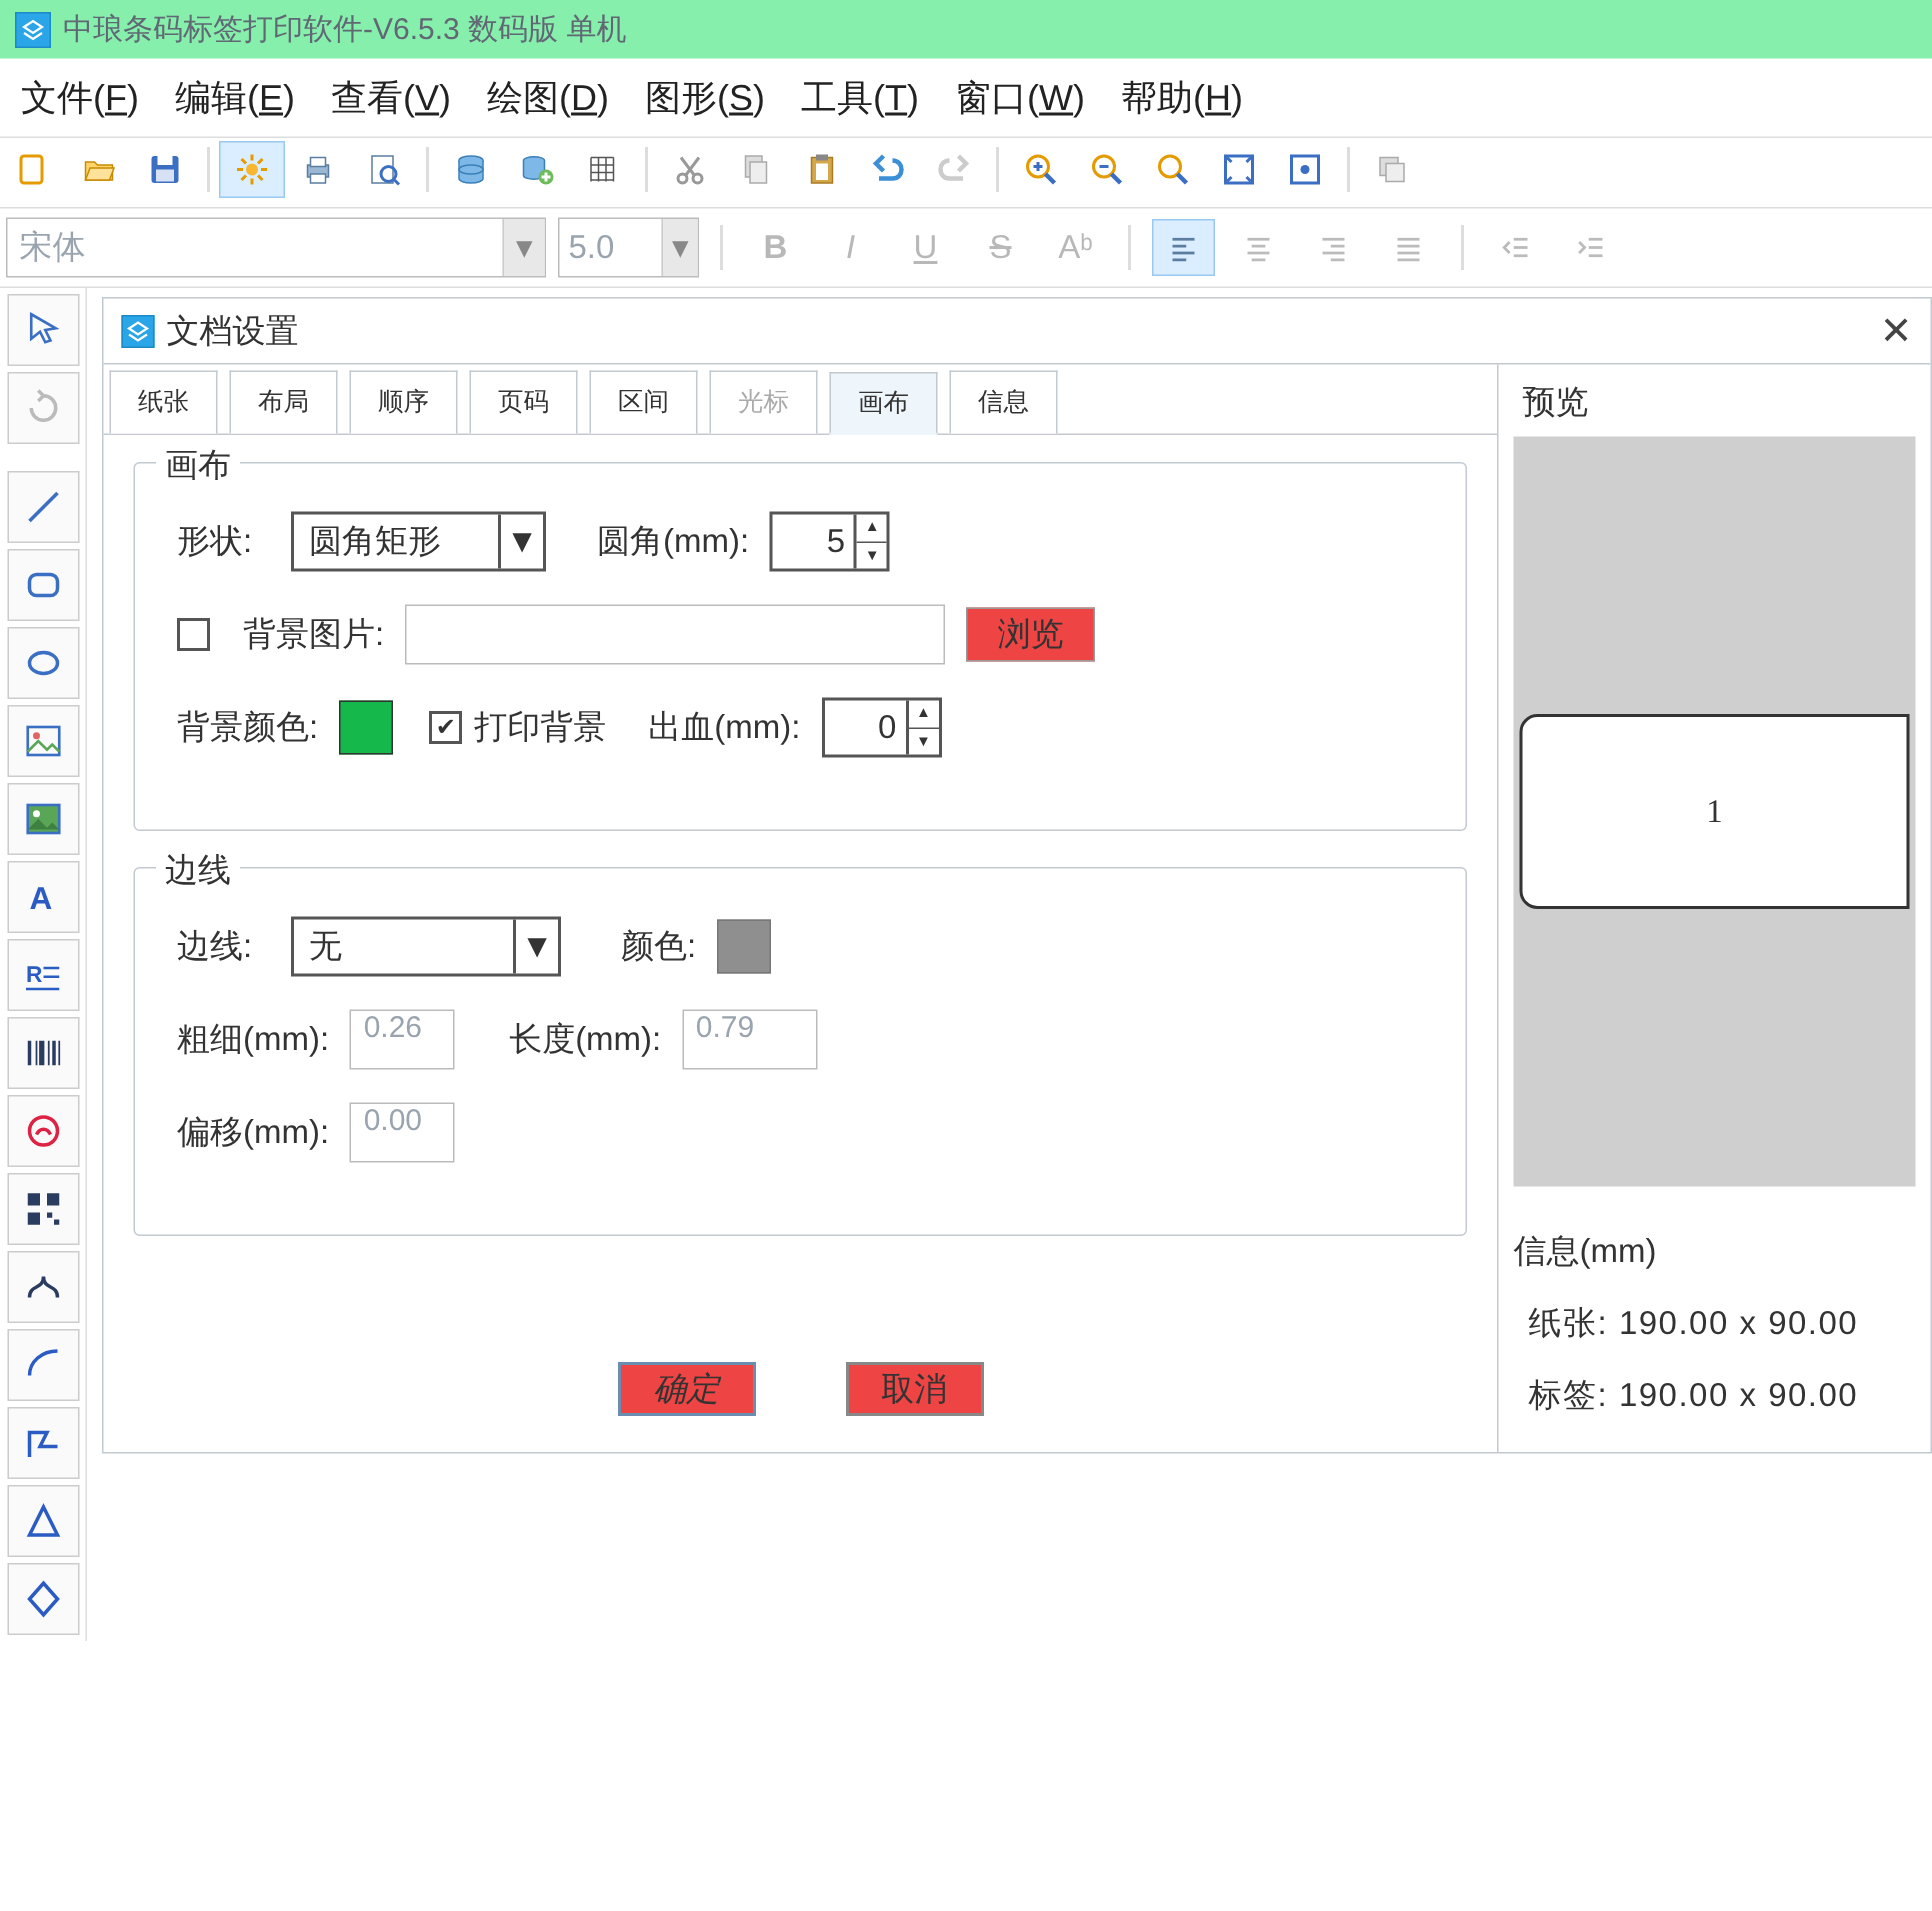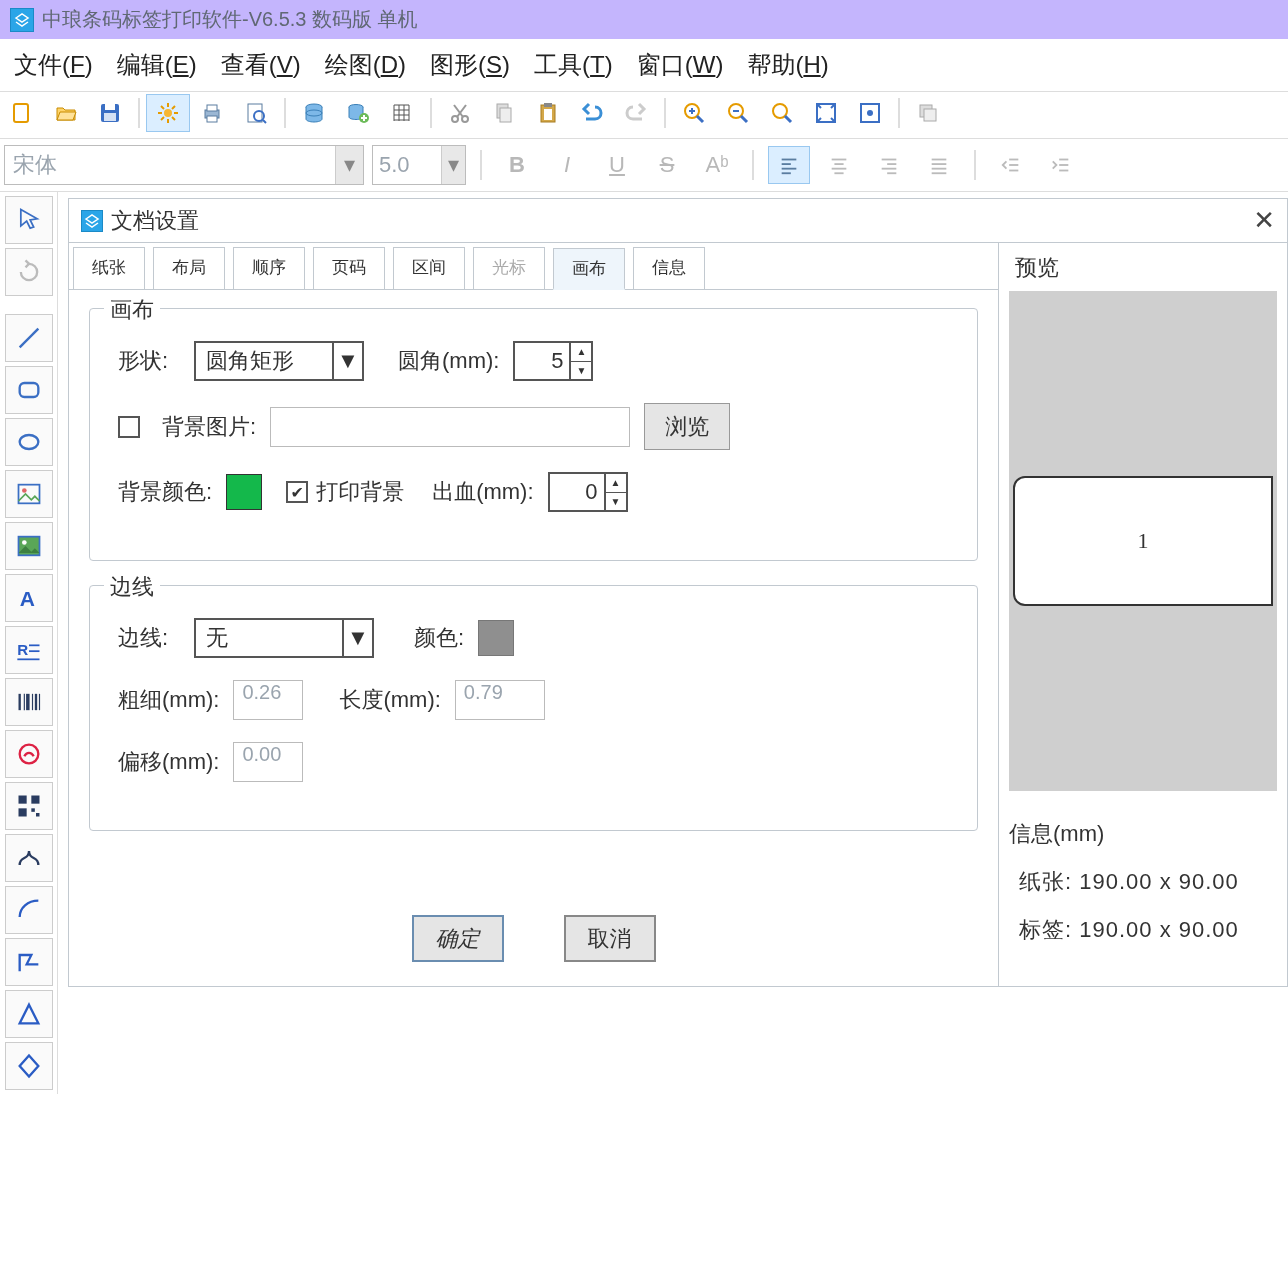--- a/index.html
+++ b/index.html
@@ -1,17 +1,17 @@
 <!DOCTYPE html>
 <html><head>
 <meta charset="utf-8">
 <style>
 * { box-sizing: border-box; margin: 0; padding: 0; }
 body { font-family: "Microsoft YaHei", SimSun, sans-serif; font-size: 18px; background: #fff; color: #333; width: 1288px; }
-.titlebar { display: flex; align-items: center; padding: 6px 10px; background: #c4b5fd; color: #606874; font-size: 20px; gap: 8px; }
+.titlebar { display: flex; align-items: center; padding: 6px 10px; background: #86efac; color: #606874; font-size: 20px; gap: 8px; }
 .app-icon { width: 24px; height: 24px; background: #2aa5e8; border: 1px solid #1b8ac7; display: flex; align-items: center; justify-content: center; }
 .app-icon svg { width: 16px; height: 16px; }
 .menubar { display: flex; gap: 24px; padding: 10px 14px; font-size: 24px; color: #222; }
 .menubar span u { text-decoration: underline; }
 .toolbar1 { display: flex; align-items: center; padding: 2px 0 6px 0; border-top: 1px solid #ddd; border-bottom: 1px solid #ddd; gap: 0; }
 .tb-btn { width: 44px; height: 38px; display: flex; align-items: center; justify-content: center; border: 1px solid transparent; }
 .tb-btn.hl { background: #dbeeff; border: 1px solid #99c8f0; }
 .tb-sep { width: 2px; height: 30px; background: #ddd; margin: 0 6px; }
 .toolbar2 { display: flex; align-items: center; padding: 6px 4px; border-bottom: 1px solid #ddd; gap: 8px; }
 .font-select { width: 360px; height: 40px; border: 1px solid #bcbcbc; display: flex; align-items: center; padding: 0 8px; color: #9aa4ae; font-size: 22px; position: relative; }
@@ -43,21 +43,21 @@
 .row { display: flex; align-items: center; margin: 10px 0 22px 10px; gap: 14px; font-size: 22px; }
 .label { min-width: 62px; }
 .combo { height: 40px; border: 2px solid #555; display: flex; align-items: center; padding: 0 10px; position: relative; min-width: 170px; font-size: 22px; }
 .combo .arrow { position: absolute; right: 0; top: 0; width: 30px; height: 100%; border-left: 2px solid #555; display: flex; align-items: center; justify-content: center; }
 .num-input { height: 40px; border: 2px solid #555; display: flex; align-items: center; min-width: 80px; position: relative; padding: 0 28px 0 8px; justify-content: flex-end; font-size: 22px; }
 .num-input .spinner { position: absolute; right: 0; top: 0; width: 22px; height: 100%; border-left: 2px solid #555; display: flex; flex-direction: column; }
 .num-input .spinner div { flex: 1; display: flex; align-items: center; justify-content: center; font-size: 10px; }
 .num-input .spinner div:first-child { border-bottom: 1px solid #555; }
 .text-input { height: 40px; border: 1px solid #bbb; min-width: 360px; display: flex; align-items: flex-start; padding: 0 8px; color: #9aa4ae; }
 .text-input.small { min-width: 70px; font-size: 20px; }
-.btn { height: 47px; border: 1px solid #999; padding: 0 20px; display: flex; align-items: center; justify-content: center; font-size: 22px; background: #e5e5e5; }
+.btn { height: 36px; border: 1px solid #999; padding: 0 20px; display: flex; align-items: center; justify-content: center; font-size: 22px; background: #ef4444; }
 .chk { width: 22px; height: 22px; border: 2px solid #555; display: inline-flex; align-items: center; justify-content: center; font-size: 16px; margin-right: 8px; }
 .swatch { width: 36px; height: 36px; background: #14b84b; border: 1px solid #333; }
 .swatch.gray { background: #8f8f8f; border: 1px solid #777; }
 .preview-col { width: 288px; padding: 8px 10px; display: flex; flex-direction: column; }
 .preview-title { font-size: 22px; padding: 2px 0 8px 6px; }
 .preview-box { background: #cfcfcf; height: 500px; display: flex; align-items: center; justify-content: center; }
 .preview-label { background: #fff; border: 2px solid #333; border-top-left-radius: 12px; border-bottom-left-radius: 12px; width: 260px; height: 130px; display: flex; align-items: center; justify-content: center; font-family: serif; font-size: 22px; }
 .info-block { margin-top: 28px; font-size: 22px; }
 .info-block .info-row { margin-top: 18px; margin-left: 10px; letter-spacing: 1px; }
 .dlg-buttons { display: flex; justify-content: center; gap: 60px; padding: 20px 0 24px 0; }

